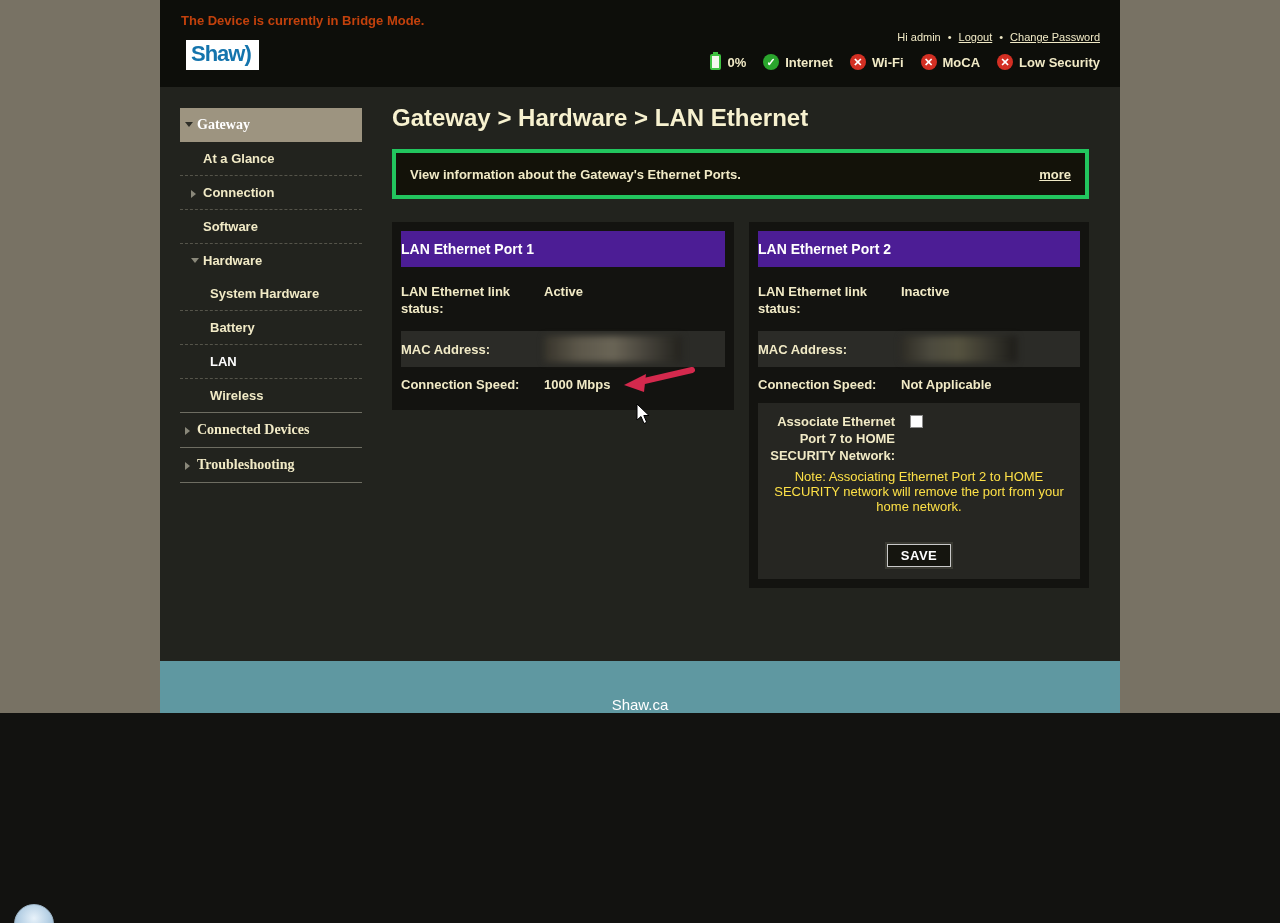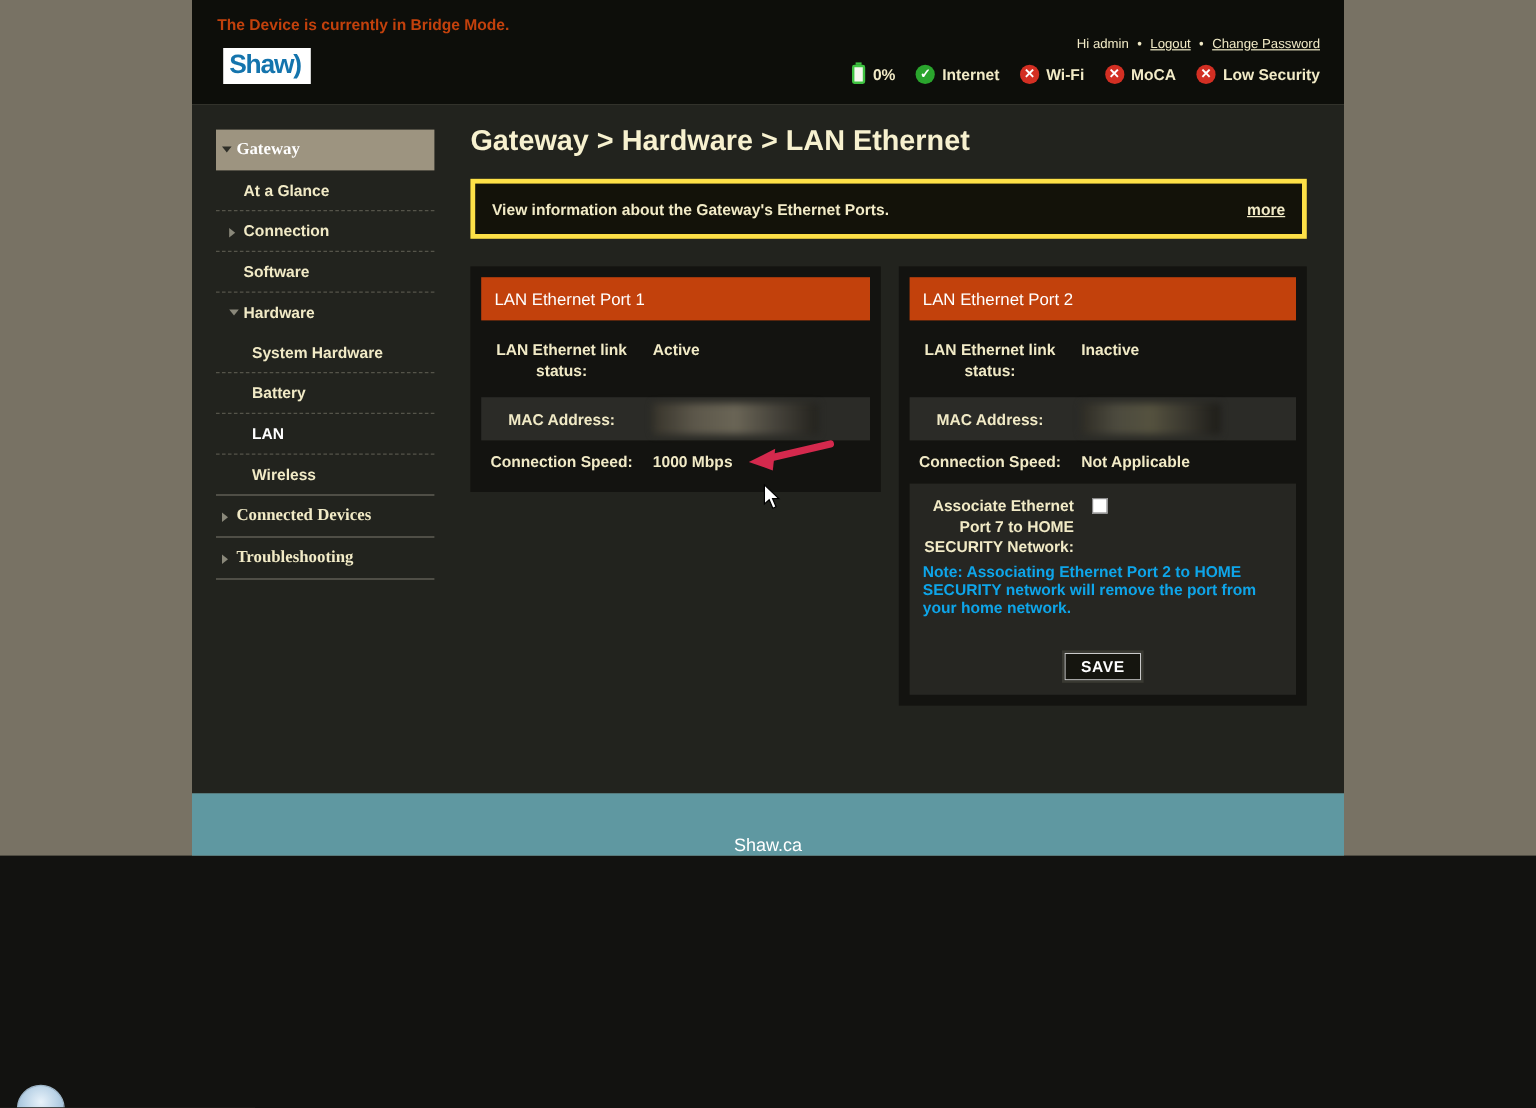--- a/index.html
+++ b/index.html
@@ -44,44 +44,44 @@
   .nav-l3 { font-size:13px; padding:9px 0 9px 30px; }
   .nav-active-parent { background:#9d9480; color:#ffffff; }
   .nav-active-parent .tri-down { border-top-color:#2f2f28; }
   .nav-current { color:#ffffff; }
   .sep-dashed { border-top:1px dashed #55544a; }
   .sep-solid { border-top:1px solid #6e6d62; }
 
   
   .main { position:absolute; left:232px; top:17px; width:697px; }
   .page-title { color:#f7f1cf; font-size:24px; font-weight:bold; }
-  .info-bar { margin-top:17px; border:4px solid #fde047; background:#131209; height:50px; display:flex; align-items:center; padding:0 14px;gap:44px; }
+  .info-bar { margin-top:17px; border:4px solid #22c55e; background:#131209; height:50px; display:flex; align-items:center; padding:0 14px;gap:44px; }
   .info-text { color:#f1eac6; font-size:13px; font-weight:bold; flex:1; }
   .more-link { color:#f1eac6; font-size:13px; font-weight:bold; text-decoration:underline; cursor:pointer; }
 
   .panels { margin-top:23px; display:flex; gap:15px; align-items:flex-start; }
   .panel { background:#131310; padding:9px; }
   .panel-1 { width:342px; }
   .panel-2 { width:340px; }
-  .panel-header { background:#c2410c; height:36px; line-height:36px; padding-left:11px; color:#ffffff; font-size:14px; font-weight:normal; }
+  .panel-header { background:#4c1d95; height:36px; line-height:36px; color:#ffffff; font-size:14px; font-weight:bold; }
   .panel-rows { margin-top:7px; }
   .p-row { display:flex; gap:9px; }
-  .p-row .lbl { width:134px; text-align:center; color:#f1eac6; font-size:13px; font-weight:bold; line-height:17px; }
+  .p-row .lbl { width:134px; text-align:left; color:#f1eac6; font-size:13px; font-weight:bold; line-height:17px; }
   .p-row .val { flex:1; color:#f1eac6; font-size:13px; font-weight:bold; line-height:17px; }
   .row-status { padding:9px 0 14px 0; }
   .row-mac { background:#2b2b27; height:36px; align-items:center; }
   .row-speed { height:34px; align-items:center; }
   .redacted { width:138px; height:26px; background:linear-gradient(90deg,#37342b,#5c574a,#6a6556,#45423a,#23221d); filter:blur(3px); border-radius:2px; }
   .redacted.short { width:116px; background:linear-gradient(90deg,#2e2c25,#4c4a3e,#55523f,#3a382f,#1d1c18); }
 
   .assoc-section { margin-top:2px; background:#262622; padding:10px 9px 12px 9px; }
   .assoc-row { display:flex; gap:9px; }
   .assoc-row .lbl { width:128px; text-align:right; color:#f1eac6; font-size:13px; font-weight:bold; line-height:17px; }
   .checkbox { width:13px; height:13px; background:#ffffff; border:1px solid #8a8a8a; margin-top:2px; margin-left:6px; cursor:pointer; }
-  .note { margin-top:5px; color:#0ea5e9; font-size:13px; font-weight:bold; line-height:15px; padding:0 2px; }
+  .note { margin-top:5px; color:#fde047; font-size:13px; font-weight:normal; line-height:15px; padding:0 2px;text-align:center; }
   .save-row { margin-top:30px; text-align:center; }
   .save-btn { background:#15150f; color:#ffffff; font-family:"Liberation Sans",sans-serif; font-size:13px; font-weight:bold; border:1px solid #c9c9c9; outline:2px solid #3a3a33; padding:3px 13px; cursor:pointer; letter-spacing:0.5px; }
 
   
   .annot-arrow { position:absolute; left:622px; top:366px; pointer-events:none; }
   .mouse-cursor { position:absolute; left:636px; top:403px; pointer-events:none; }
   .corner-orb { position:absolute; left:14px; top:904px; width:40px; height:40px; border-radius:50%;
     background:radial-gradient(circle at 50% 35%, #e8f2fa 0%, #b9d2e6 45%, #7fa3c2 100%); border:1px solid #9db4c6; }
 </style>
 </head>

